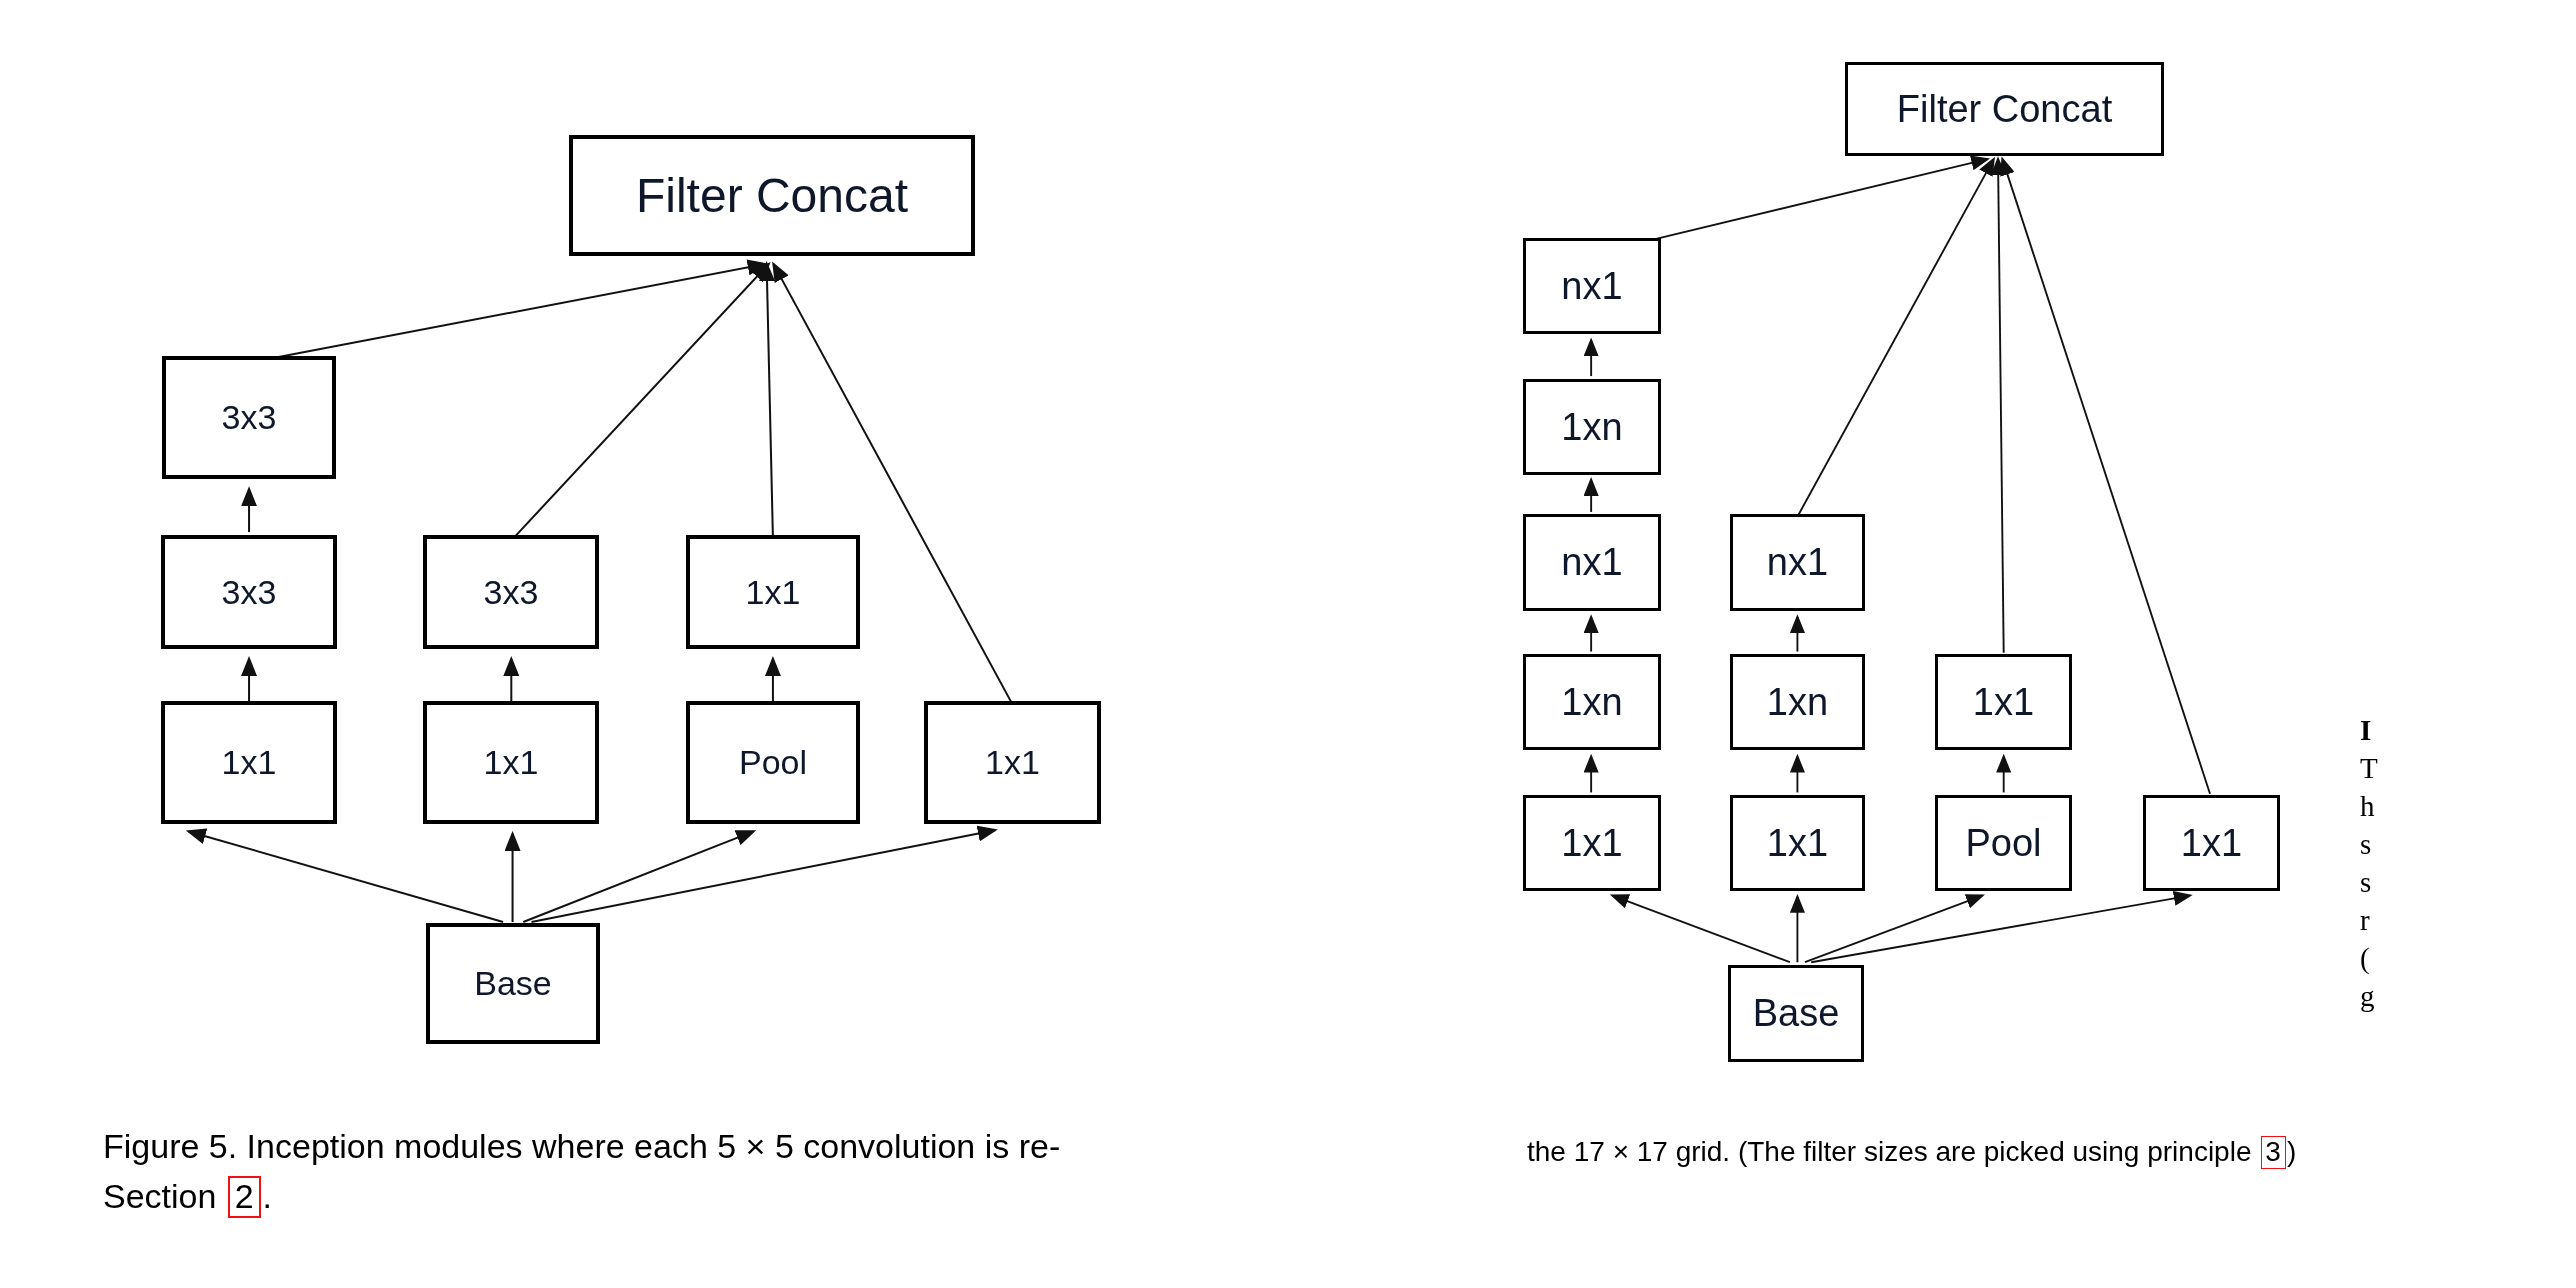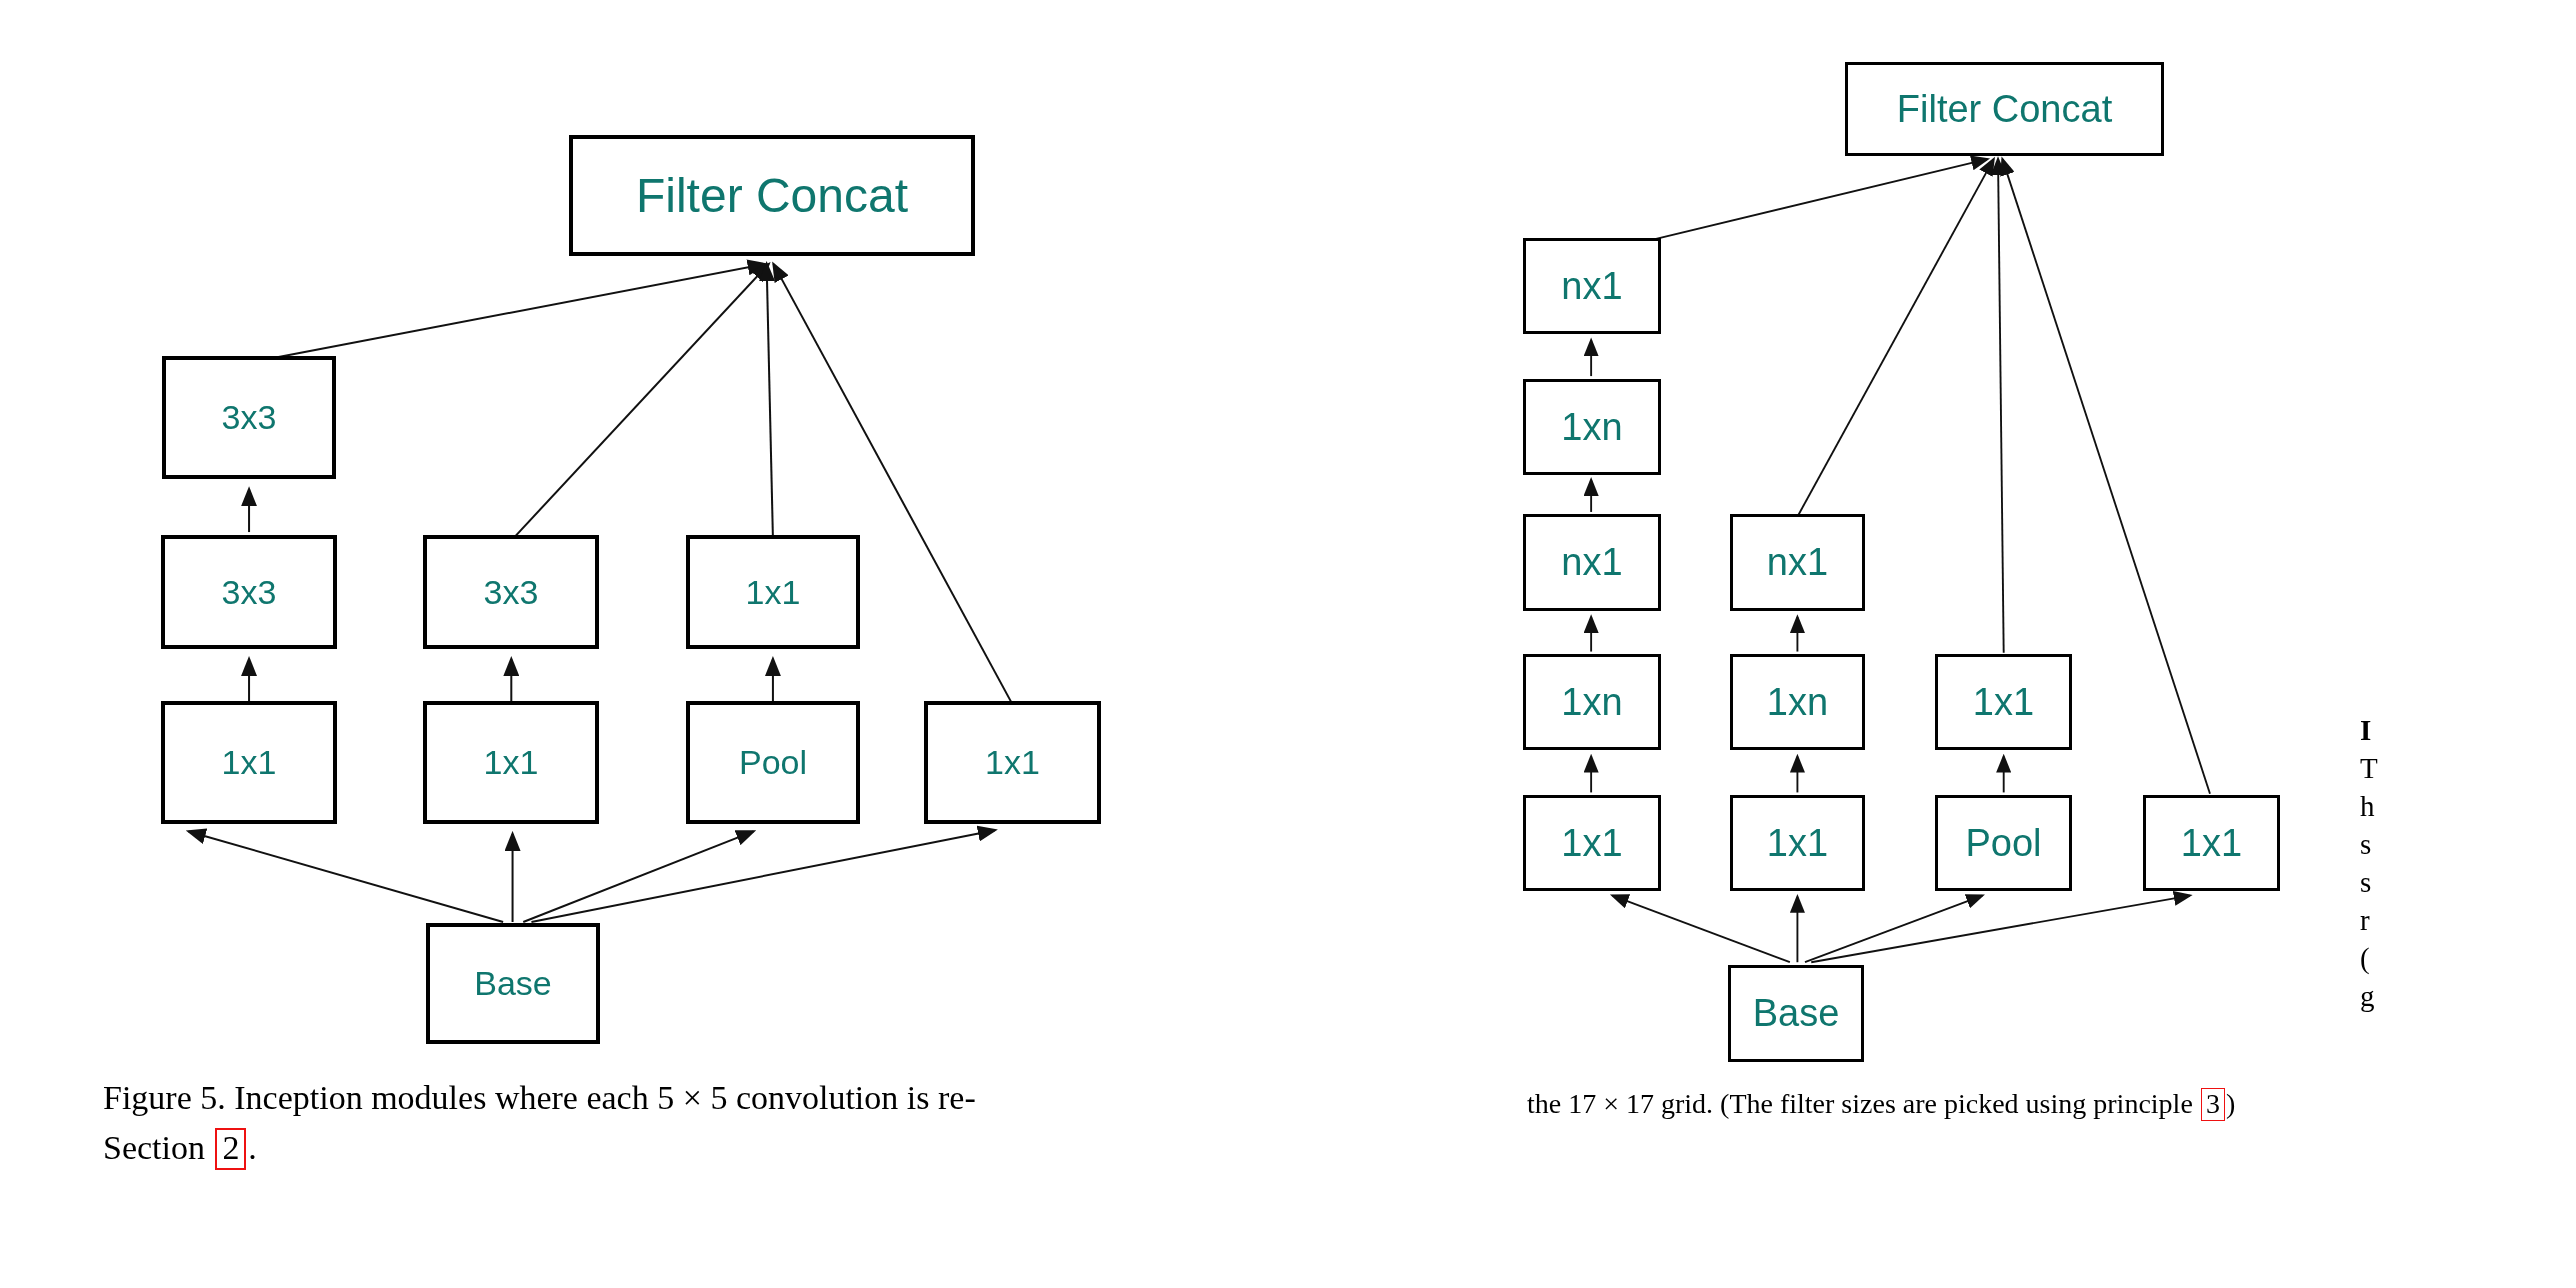--- a/index.html
+++ b/index.html
@@ -5,27 +5,27 @@
   html, body { margin:0; padding:0; background:#ffffff; }
   #page {
     position:relative; width:2576px; height:1288px;
     background:#ffffff; overflow:hidden;
     font-family:"Liberation Sans", sans-serif; color:#000;
   }
   #arrows { position:absolute; left:0; top:0; width:2576px; height:1288px; }
   .node {
     position:absolute; box-sizing:border-box; background:#ffffff;
     border:4.4px solid #000; display:flex; align-items:center; justify-content:center;
-    font-family:"Liberation Sans", sans-serif; color:#0f766e; z-index:2;
+    font-family:"Liberation Sans", sans-serif; color:#0f172a; z-index:2;
   }
   .n5 { font-size:34px; border-width:4.4px; }
   .n5.fc { font-size:48px; }
   .n6 { font-size:38px; border-width:3.8px; }
   .caption {
-    position:absolute; font-family:Liberation Serif, serif; color:#000; z-index:3;
+    position:absolute; font-family:Liberation Sans, sans-serif; color:#000; z-index:3;margin-top:48px;
   }
   .cap5 { left:103px; top:1073px; font-size:34px; line-height:50px; width:1170px; }
   .cap6 { left:1527px; top:1084px; font-size:28px; line-height:39px; width:843px; }
   .capline { white-space:nowrap; }
   .it { font-style:italic; }
   .refbox {
     display:inline-block; border:2.5px solid #ee1111; color:#000;
     line-height:1.0; padding:1.3px 5px 2.5px 5px; margin:0 1.9px; vertical-align:baseline;
   }
   .cap6 .refbox { border-width:1.9px; padding:0.6px 3.8px 1.9px 3.8px; margin:0 1.3px; }

